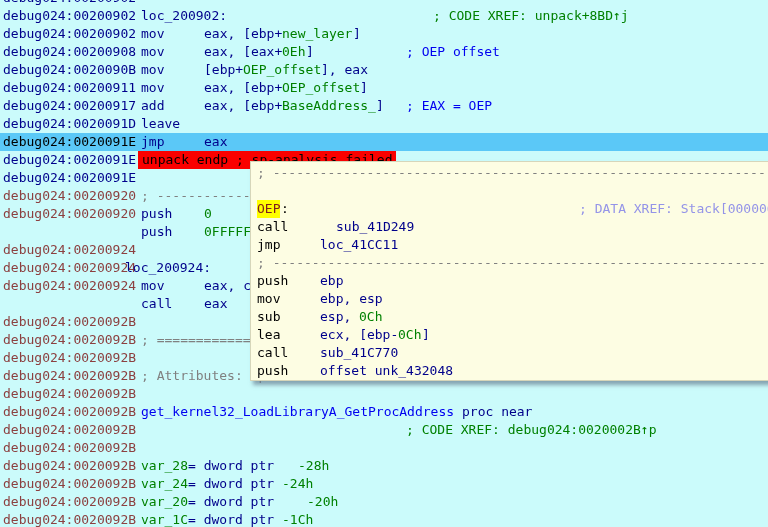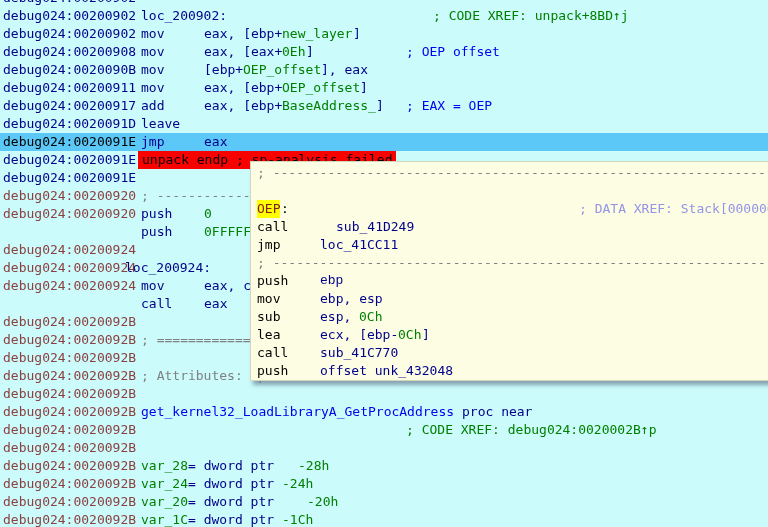--- a/index.html
+++ b/index.html
@@ -65,20 +65,20 @@
       <div class="row" style="top: 493px;"><span class="addr" style="color: rgb(140, 64, 64);">debug024:0020092B</span><span class="seg" style="left: 141px; color: rgb(0, 128, 0);">var_20</span><span class="seg" style="left: 188px; color: rgb(0, 0, 139);">= dword ptr </span><span class="seg" style="left: 282px; color: rgb(0, 128, 0); margin-left: 25px;">-20h</span></div>
       <div class="row" style="top: 511px;"><span class="addr" style="color: rgb(140, 64, 64);">debug024:0020092B</span><span class="seg" style="left: 141px; color: rgb(0, 128, 0);">var_1C</span><span class="seg" style="left: 188px; color: rgb(0, 0, 139);">= dword ptr </span><span class="seg" style="left: 282px; color: rgb(0, 128, 0);">-1Ch</span></div>
     </div>
   <div id="popup">
       <div class="prow" style="top: 2px;"><span class="seg" style="left: 6px; color: rgb(128, 128, 128);">; ------------------------------------------------------------------------------------------</span></div>
       <div class="prow" style="top: 20px;"></div>
       <div class="prow" style="top: 38px;"><span class="seg hl" style="left: 6px; color: #7f1d1d;">OEP</span><span class="seg" style="left: 30px; color: rgb(0, 0, 0);">:</span><span class="seg" style="left: 328px; color: rgb(148, 148, 232);">; DATA XREF: Stack[000006</span></div>
       <div class="prow" style="top: 56px;"><span class="seg" style="left: 6px; color: rgb(0, 0, 0);">call</span><span class="seg" style="left: 69px; color: rgb(0, 0, 139); margin-left: 16px;">sub_41D249</span></div>
       <div class="prow" style="top: 74px;"><span class="seg" style="left: 6px; color: rgb(0, 0, 0);">jmp</span><span class="seg" style="left: 69px; color: rgb(0, 0, 139);">loc_41CC11</span></div>
       <div class="prow" style="top: 92px;"><span class="seg" style="left: 6px; color: rgb(128, 128, 128);">; ------------------------------------------------------------------------------------------</span></div>
-      <div class="prow" style="top: 110px;"><span class="seg" style="left: 6px; color: rgb(0, 0, 0);">push</span><span class="seg" style="left: 69px; color: rgb(0, 0, 139); font-family: Liberation Mono, monospace;">ebp</span></div>
+      <div class="prow" style="top: 110px;"><span class="seg" style="left: 6px; color: rgb(0, 0, 0);">push</span><span class="seg" style="left: 69px; color: rgb(0, 0, 139);">ebp</span></div>
       <div class="prow" style="top: 128px;"><span class="seg" style="left: 6px; color: rgb(0, 0, 0);">mov</span><span class="seg" style="left: 69px; color: rgb(0, 0, 139);">ebp, esp</span></div>
       <div class="prow" style="top: 146px;"><span class="seg" style="left: 6px; color: rgb(0, 0, 0);">sub</span><span class="seg" style="left: 69px; color: rgb(0, 0, 139);">esp, </span><span class="seg" style="left: 108px; color: rgb(0, 128, 0);">0Ch</span></div>
       <div class="prow" style="top: 164px;"><span class="seg" style="left: 6px; color: rgb(0, 0, 0);">lea</span><span class="seg" style="left: 69px; color: rgb(0, 0, 139);">ecx, [ebp-</span><span class="seg" style="left: 147px; color: rgb(0, 128, 0);">0Ch</span><span class="seg" style="left: 171px; color: rgb(0, 0, 139);">]</span></div>
       <div class="prow" style="top: 182px;"><span class="seg" style="left: 6px; color: rgb(0, 0, 0);">call</span><span class="seg" style="left: 69px; color: rgb(0, 0, 139);">sub_41C770</span></div>
       <div class="prow" style="top: 200px;"><span class="seg" style="left: 6px; color: rgb(0, 0, 0);">push</span><span class="seg" style="left: 69px; color: rgb(0, 0, 139);">offset unk_432048</span></div>
     </div>
 </div>
 
 </body></html>

